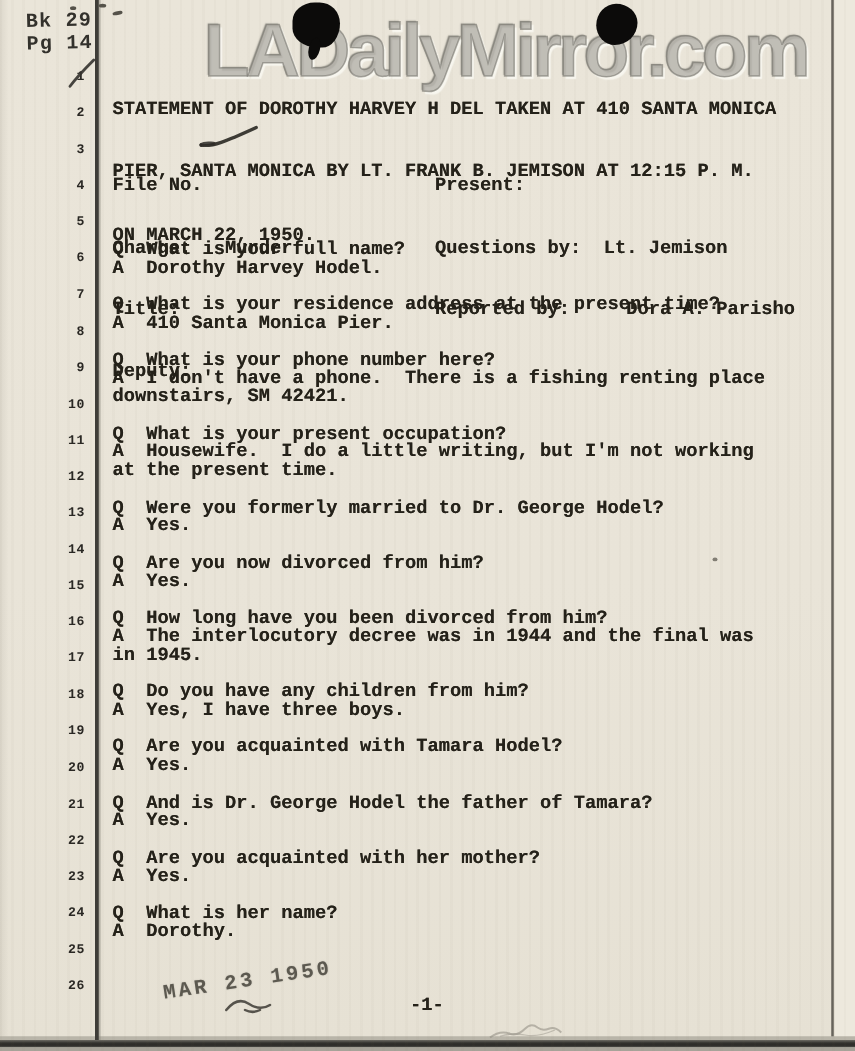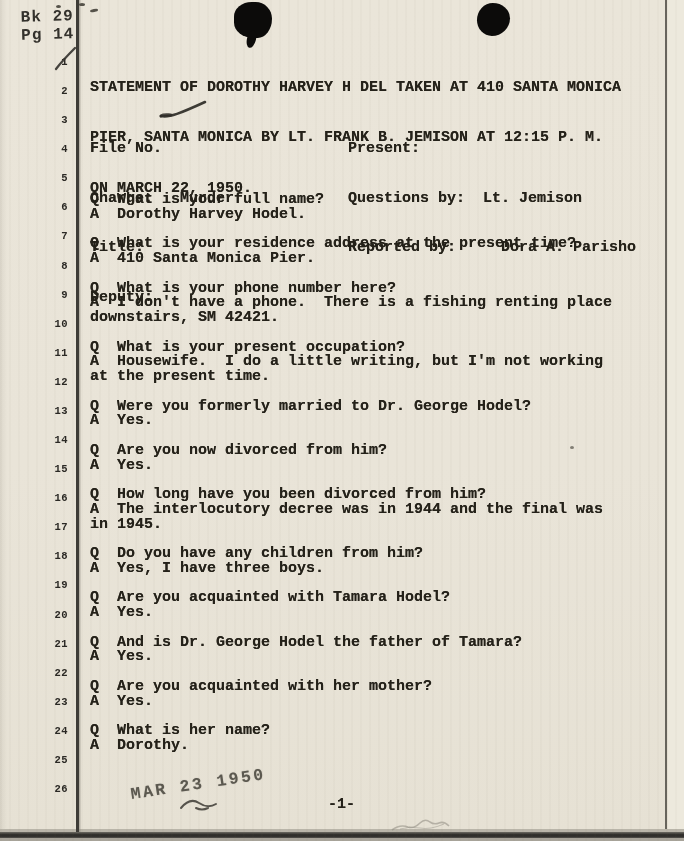--- a/index.html
+++ b/index.html
@@ -150,19 +150,20 @@
   <svg class="mark" style="left:178px;top:795px;" width="42" height="20">
     <path d="M3,13 Q12,2 21,8 T38,9 M30,13 Q24,16 18,13" stroke="#3c3a34" stroke-width="2" fill="none" stroke-linecap="round" opacity="0.85"></path>
   </svg>
   <div class="page-num typed">-1-</div>
 
   <svg class="mark" style="left:390px;top:816px;" width="64" height="18">
     <path d="M2,14 q8,-6 16,-3 q6,2 12,-4 q5,-5 10,-1 q4,3 9,1 q5,-2 10,3" stroke="#8e8a80" stroke-width="1.6" fill="none" opacity="0.55"></path>
     <path d="M10,13 q10,-3 20,-1 q10,2 24,-4" stroke="#9a968c" stroke-width="1" fill="none" opacity="0.5"></path>
   </svg>
 
+  <div class="watermark">LADailyMirror.com</div>
 
   <div class="hole hole-a"></div>
   <div class="hole hole-a-tail"></div>
   <div class="hole hole-b"></div>
 
   <div class="streaks"></div>
 </div>
 
 </body></html>

